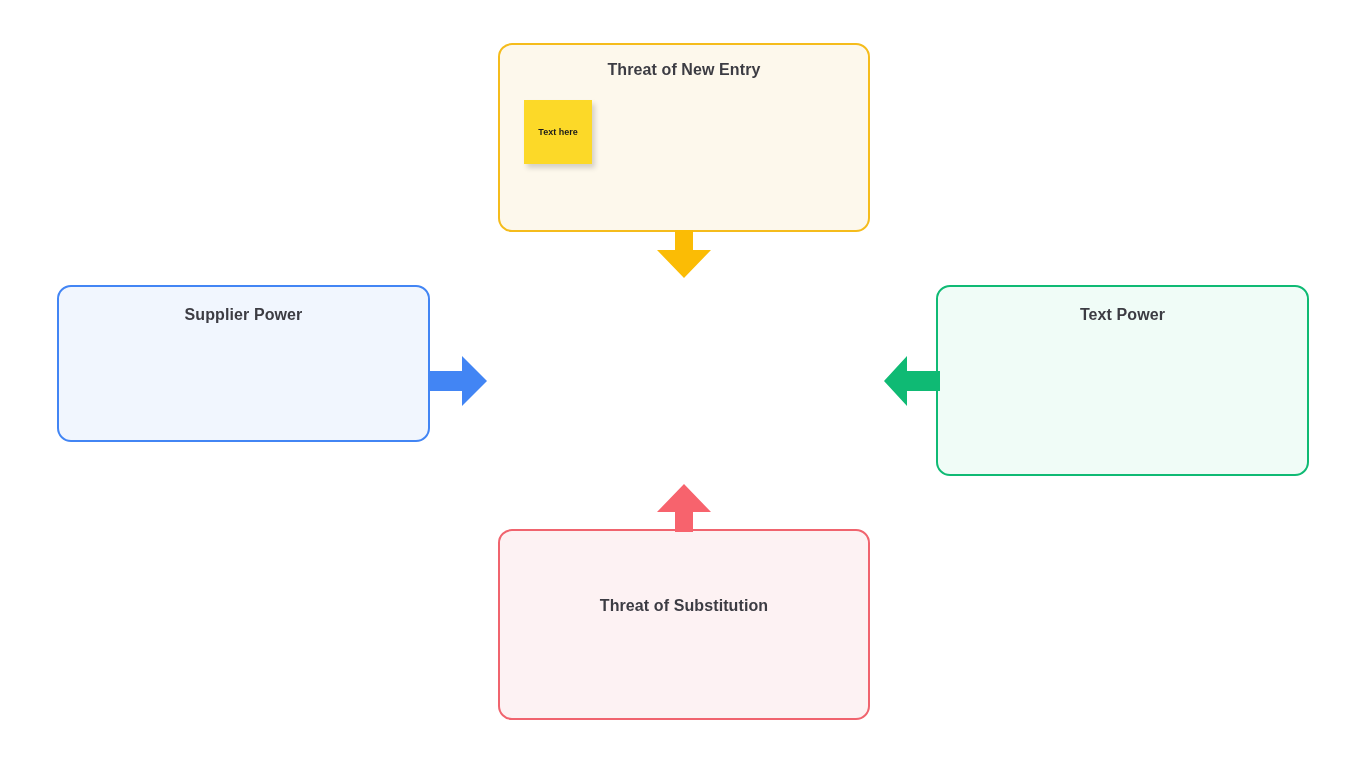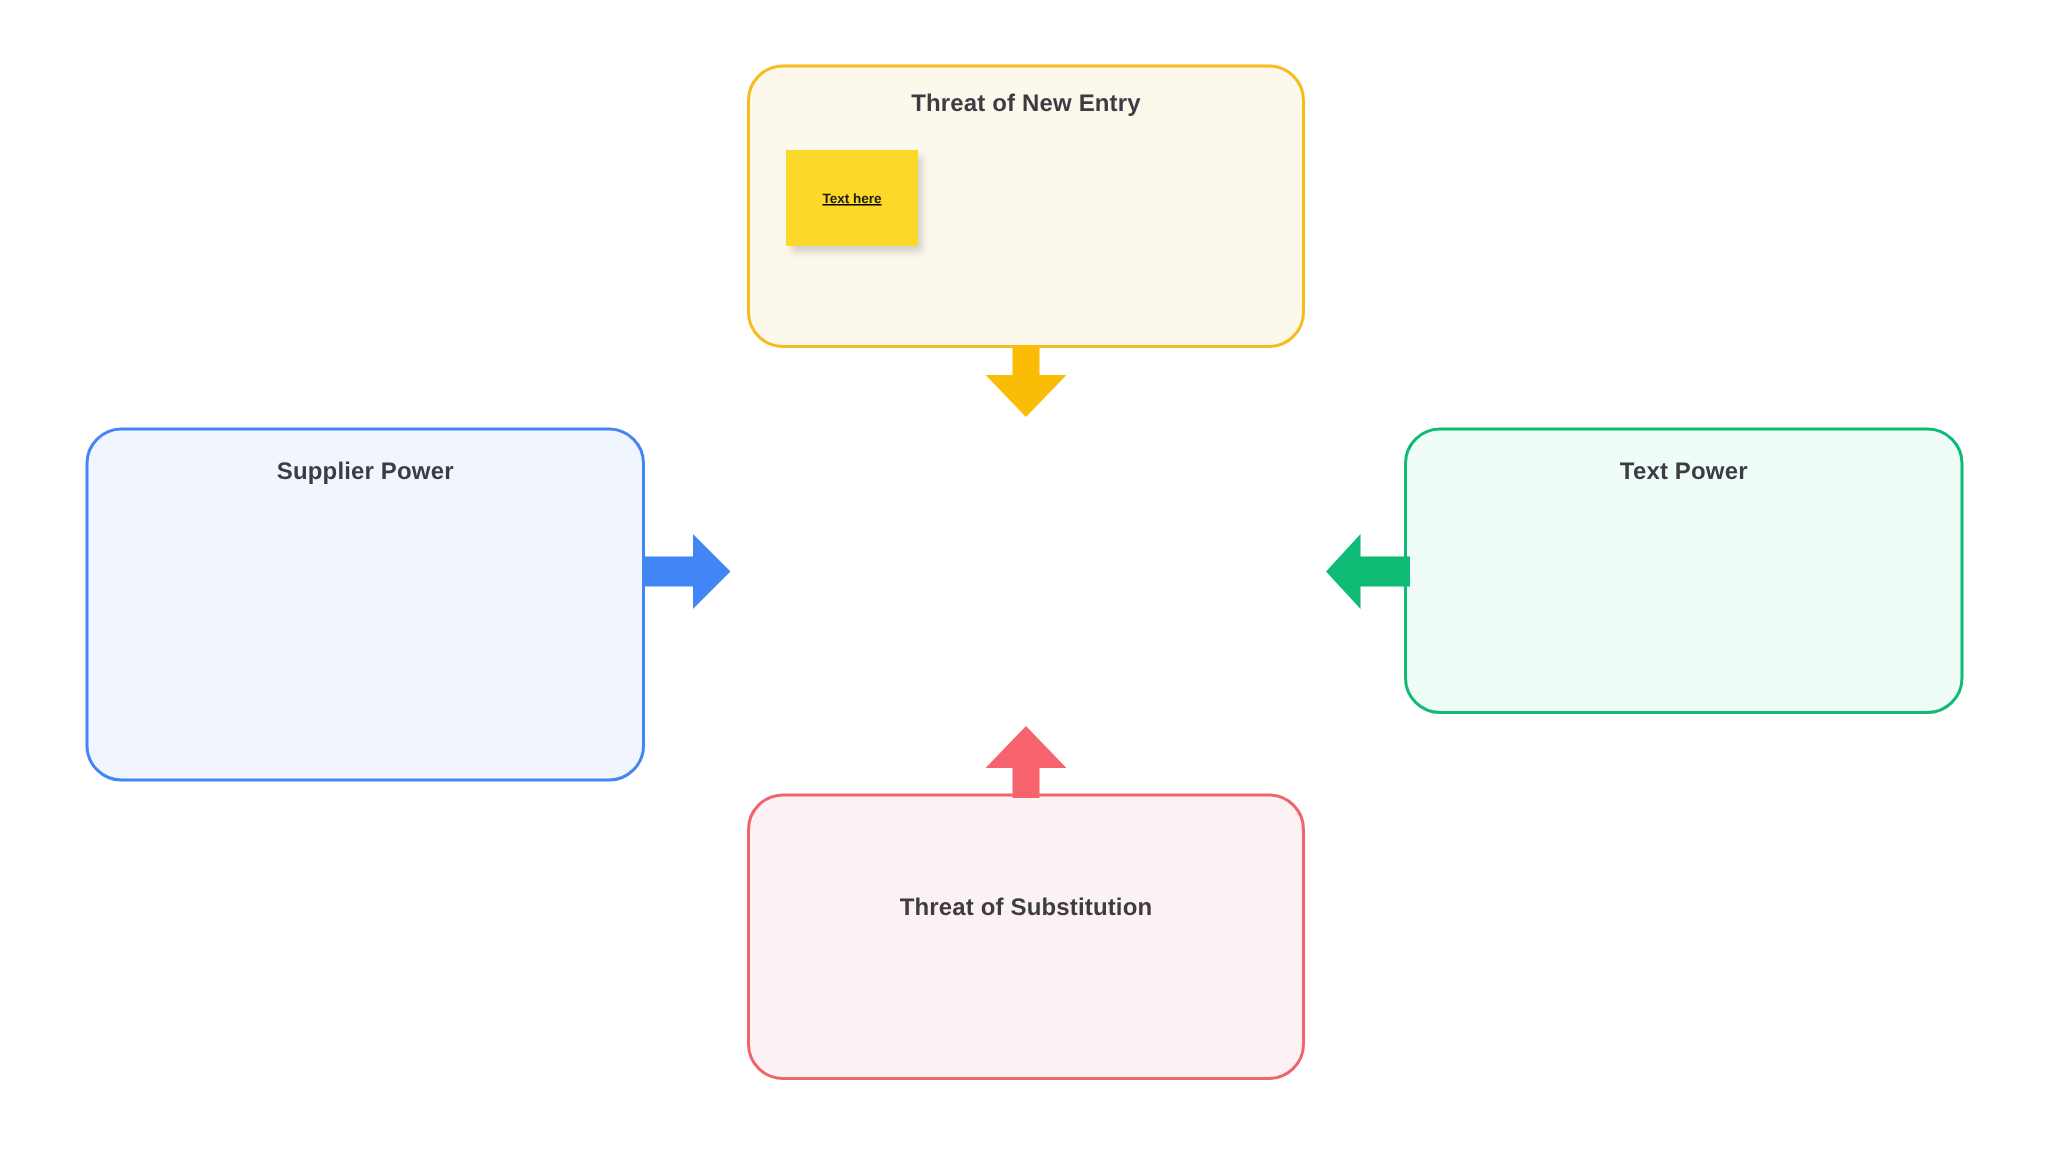--- a/index.html
+++ b/index.html
@@ -18,21 +18,21 @@
   }
 
   #canvas {
     position: absolute;
     inset: 0;
   }
 
   .force-box {
     position: absolute;
     box-sizing: border-box;
-    border-radius: 24px;
+    border-radius: 14px;
     border-width: 2px;
     border-style: solid;
   }
 
   .force-title {
     position: absolute;
     left: 0;
     right: 0;
     text-align: center;
     font-size: 16px;
@@ -51,21 +51,21 @@
     height: 189px;
     background: #fdf8ec;
     border-color: #f5bc1c;
   }
   #box-new-entry .force-title { top: 15px; }
 
   #box-supplier {
     left: 57px;
     top: 285px;
     width: 373px;
-    height: 236px;
+    height: 157px;
     background: #f1f6fe;
     border-color: #4285f4;
   }
   #box-supplier .force-title { top: 18px; }
 
   #box-rivalry {
     left: 498px;
     top: 285px;
     width: 372px;
     height: 191px;
@@ -100,23 +100,22 @@
     box-sizing: border-box;
     background: #fcd928;
     box-shadow: 3px 4px 5px rgba(0,0,0,0.16);
     display: flex;
     align-items: center;
     justify-content: center;
   }
   #sticky-new-entry {
     left: 524px;
     top: 100px;
-    width: 88px;
+    width: 68px;
     height: 64px;
-    text-decoration: underline;
   }
   .sticky-text {
     font-size: 9px;
     font-weight: bold;
     color: #1b1b1b;
     text-align: center;
     line-height: 11px;
     user-select: none;
   }
 

